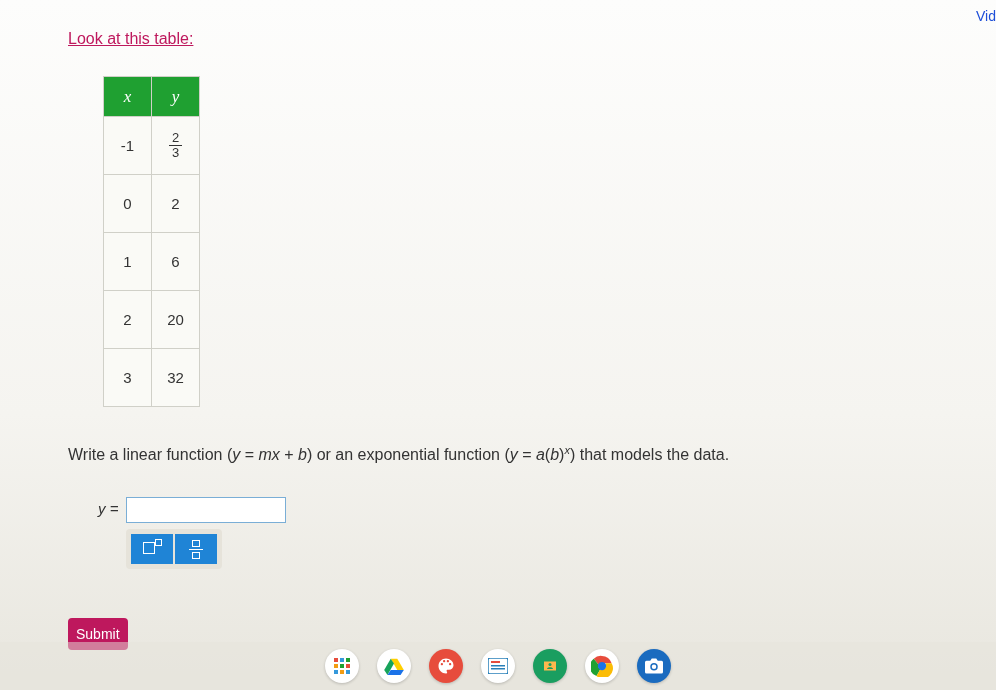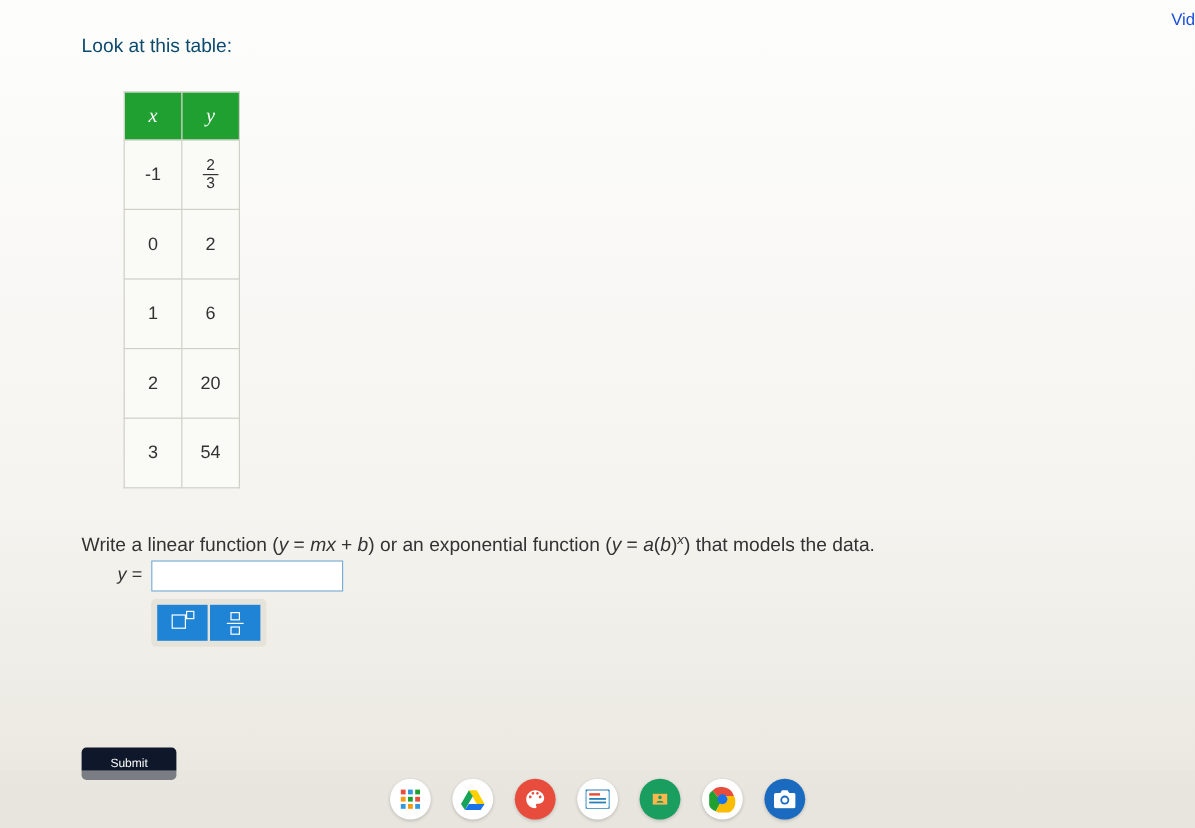--- a/index.html
+++ b/index.html
@@ -13,22 +13,23 @@
       font-family: Verdana, Geneva, sans-serif;
       background: linear-gradient(to bottom, #fdfdfc 0%, #f5f4f0 60%, #e8e6de 100%);
       position: relative;
       overflow: hidden;
     }
     .content {
       padding: 30px 0 0 68px;
     }
     .instruction {
       font-size: 16px;
-      color: #0c4a6e;
+      color: #be185d;
       margin-bottom: 28px;
+      text-decoration: underline;
     }
     .video-link {
       position: absolute;
       top: 8px;
       right: 0;
       font-size: 14px;
       color: #1d4ed8;
     }
     .data-table {
       border-collapse: collapse;
@@ -68,20 +69,21 @@
       border-bottom: 1px solid #333;
       padding: 0 3px;
     }
     .fraction .den {
       padding: 0 3px;
     }
     .question {
       font-size: 16px;
       color: #333;
       line-height: 1.5;
+      margin-bottom: 30px;
       max-width: 850px;
     }
     .italic-var {
       font-style: italic;
     }
     .sup {
       font-size: 11px;
       vertical-align: super;
       font-style: italic;
     }
@@ -169,26 +171,26 @@
     }
     .tool-frac .tf-den {
       width: 8px;
       height: 7px;
       border: 1.5px solid white;
     }
     .submit-btn {
       position: absolute;
       bottom: 40px;
       left: 68px;
-      background: #0f172a;
+      background: #be185d;
       color: white;
       border: none;
       border-radius: 4px;
-      padding: 8px 24px;
-      font-size: 10px;
+      padding: 8px 8px;
+      font-size: 14px;
       cursor: pointer;
     }
     .taskbar {
       position: absolute;
       bottom: 0;
       left: 0;
       right: 0;
       height: 48px;
       background: rgba(230, 228, 220, 0.5);
       display: flex;
@@ -247,21 +249,21 @@
       <tr>
         <td>1</td>
         <td>6</td>
       </tr>
       <tr>
         <td>2</td>
         <td>20</td>
       </tr>
       <tr>
         <td>3</td>
-        <td>54</td>
+        <td>32</td>
       </tr>
     </tbody>
   </table>
 
   <div class="question">
     <span>Write a linear function (</span><span class="italic-var">y</span><span> = </span><span class="italic-var">mx</span><span> + </span><span class="italic-var">b</span><span>) or an exponential function (</span><span class="italic-var">y</span><span> = </span><span class="italic-var">a</span><span>(</span><span class="italic-var">b</span><span>)</span><span class="sup">x</span><span>) that models the data.</span>
   </div>
 
   <div class="answer-row">
     <span class="y-equals">y =</span>

